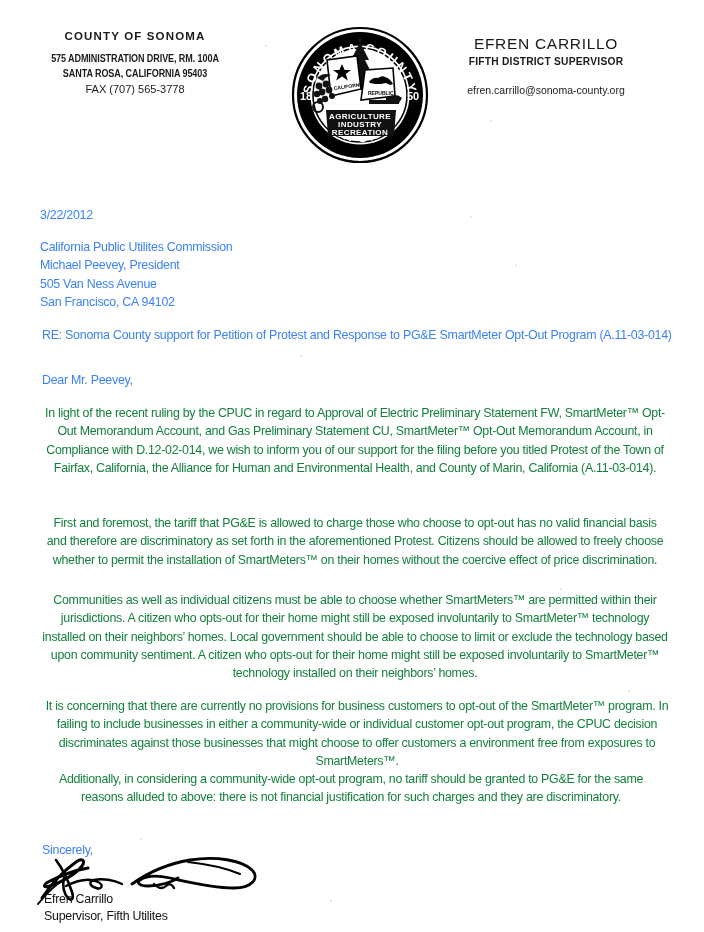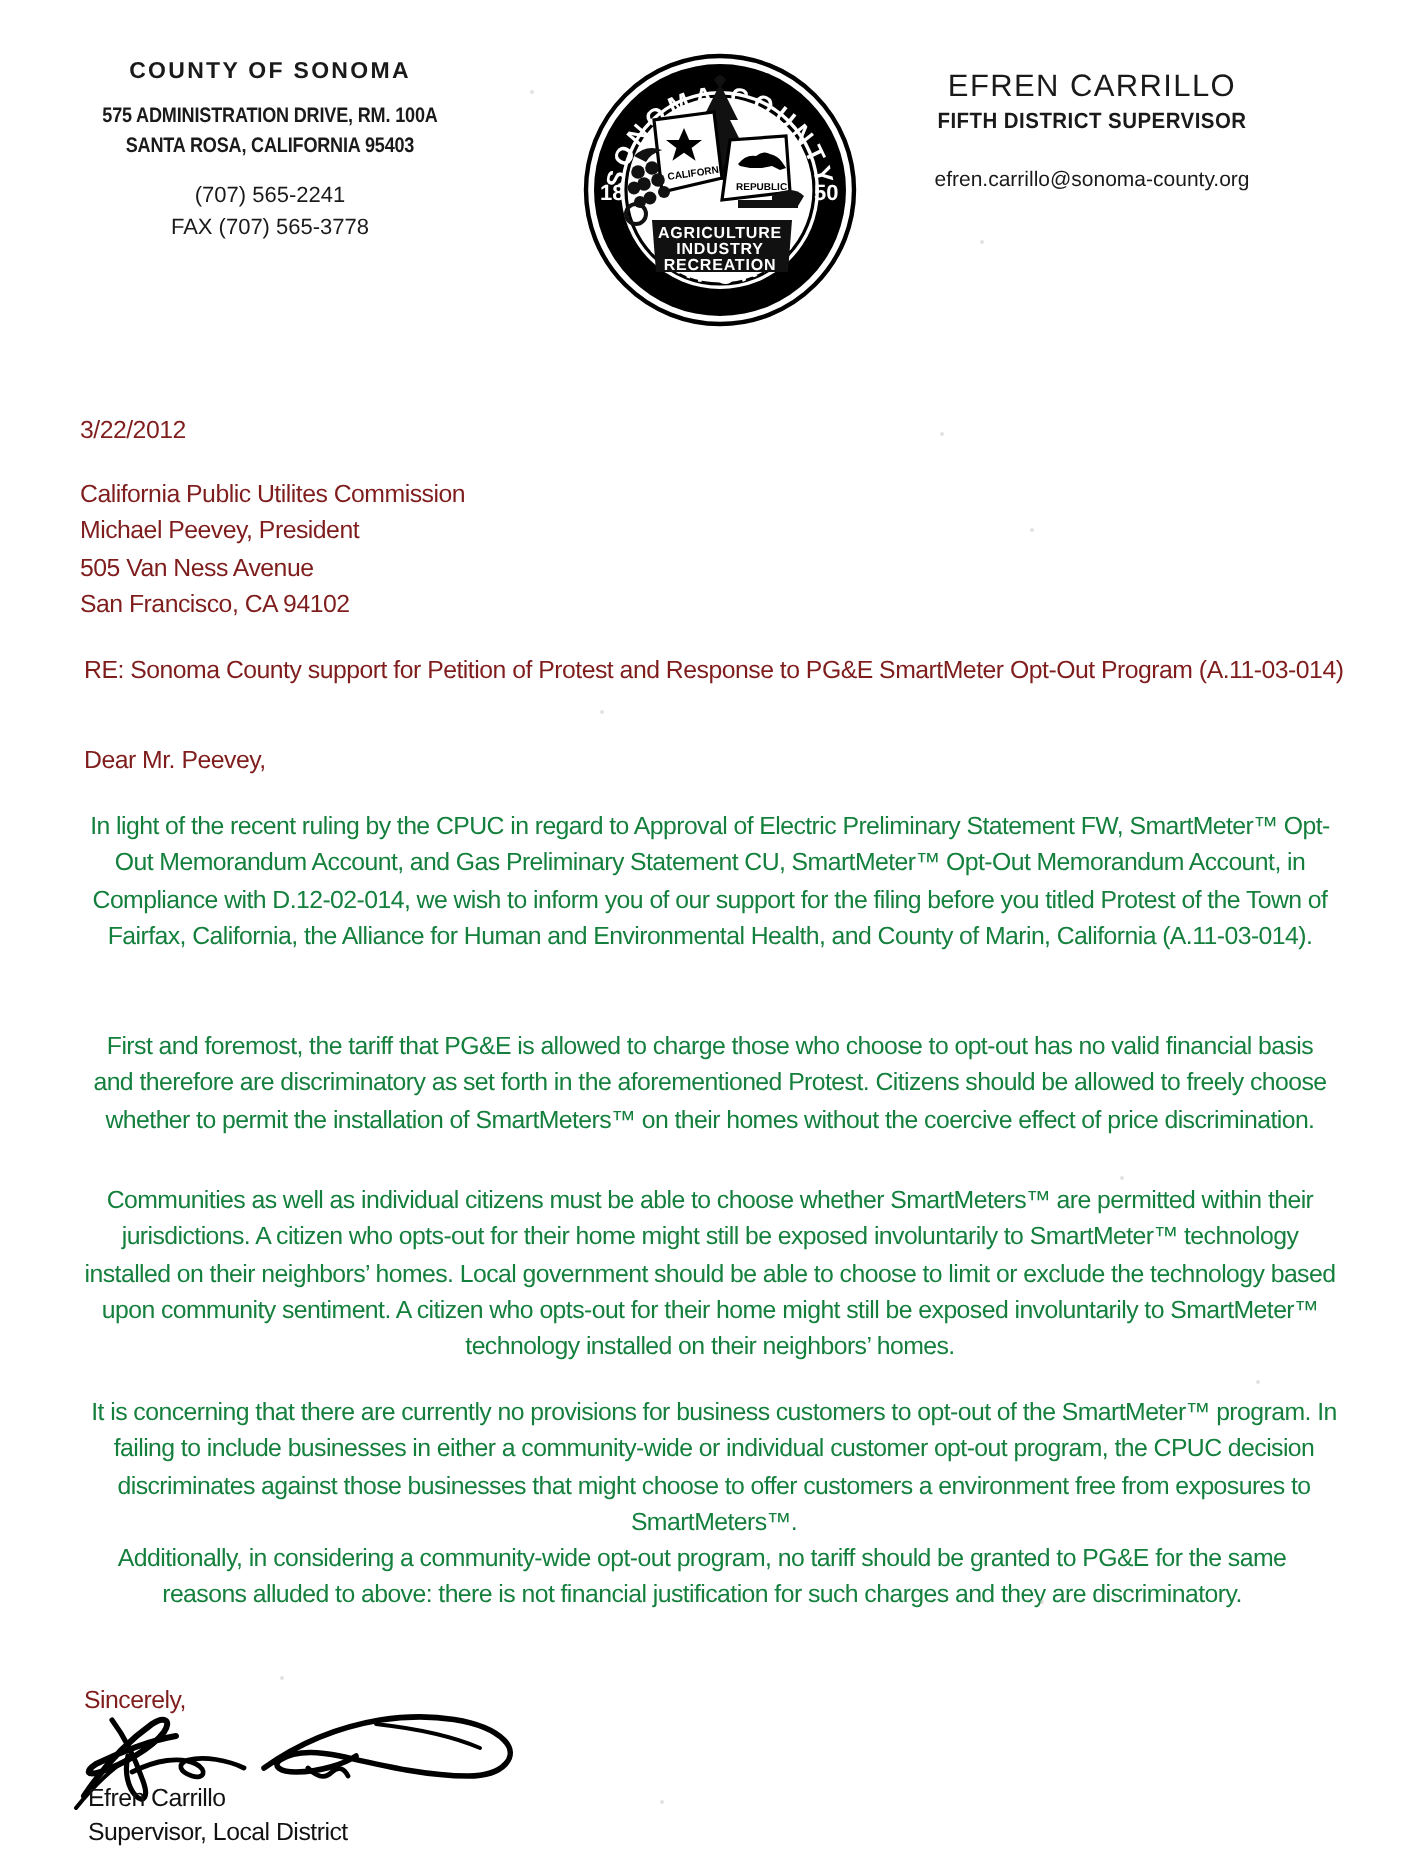--- a/index.html
+++ b/index.html
@@ -112,21 +112,21 @@
   .body-text {
     position: absolute;
     left: 0; top: 0;
     width: 704px;
   }
   .blk {
     position: absolute;
     font-family: "Liberation Sans", sans-serif;
     font-size: 12.4px;
     line-height: 18.3px;
-    color: #7f1d1d;
+    color: #3b82f6;
     letter-spacing: -0.25px;
     font-weight: 400;
   }
 
   .date-line   { left: 40px; top: 206px; }
   .addressee   { left: 40px; top: 238px; width: 420px; }
   .re-block    { left: 42px; top: 326px; width: 630px; }
   .salutation  { left: 42px; top: 371px; }
 
   .para {
@@ -191,21 +191,20 @@
 <body>
 
 <div class="page">
 
   <div class="letterhead">
 
     <div class="lh-left">
       <div class="lh-county">COUNTY OF SONOMA</div>
       <div class="lh-addr">575 ADMINISTRATION DRIVE, RM. 100A</div>
       <div class="lh-addr" style="margin-top:0;">SANTA ROSA, CALIFORNIA 95403</div>
-      <div class="lh-phone">(707) 565-2241</div>
       <div class="lh-phone" style="margin-top:0;">FAX (707) 565-3778</div>
     </div>
 
     <div class="seal">
       <svg width="138" height="138" viewBox="0 0 138 138" xmlns="http://www.w3.org/2000/svg">
         <defs>
           <path id="arcTop" d="M 20,75 A 49,49 0 0 1 118,75"></path>
           <path id="arcBot" d="M 25,72 A 44,44 0 0 0 113,72"></path>
         </defs>
 
@@ -311,21 +310,21 @@
                  C 224 26, 216 36, 198 36 C 176 36, 152 30, 134 26
                  C 120 23, 110 24, 104 28 C 100 31, 104 34, 112 34
                  C 124 34, 136 30, 142 26" stroke-width="2.8"></path>
         <path d="M118 32 C 122 36, 126 38, 130 34 C 133 31, 136 32, 138 36" stroke-width="2.4"></path>
         <path d="M152 10 C 170 12, 190 16, 204 22" stroke-width="2"></path>
       </g>
     </svg>
   </div>
 
   <div class="sig-name">Efren Carrillo</div>
-  <div class="sig-title">Supervisor, Local District</div>
+  <div class="sig-title">Supervisor, Fifth Utilites</div>
 
   <div class="speck" style="left:470px;top:216px;width:2px;height:2px;"></div>
   <div class="speck" style="left:515px;top:264px;width:2px;height:2px;"></div>
   <div class="speck" style="left:300px;top:355px;width:2px;height:2px;"></div>
   <div class="speck" style="left:635px;top:430px;width:2px;height:2px;"></div>
   <div class="speck" style="left:210px;top:560px;width:2px;height:2px;"></div>
   <div class="speck" style="left:560px;top:588px;width:2px;height:2px;"></div>
   <div class="speck" style="left:628px;top:690px;width:2px;height:2px;"></div>
   <div class="speck" style="left:520px;top:800px;width:2px;height:2px;"></div>
   <div class="speck" style="left:140px;top:838px;width:2px;height:2px;"></div>

